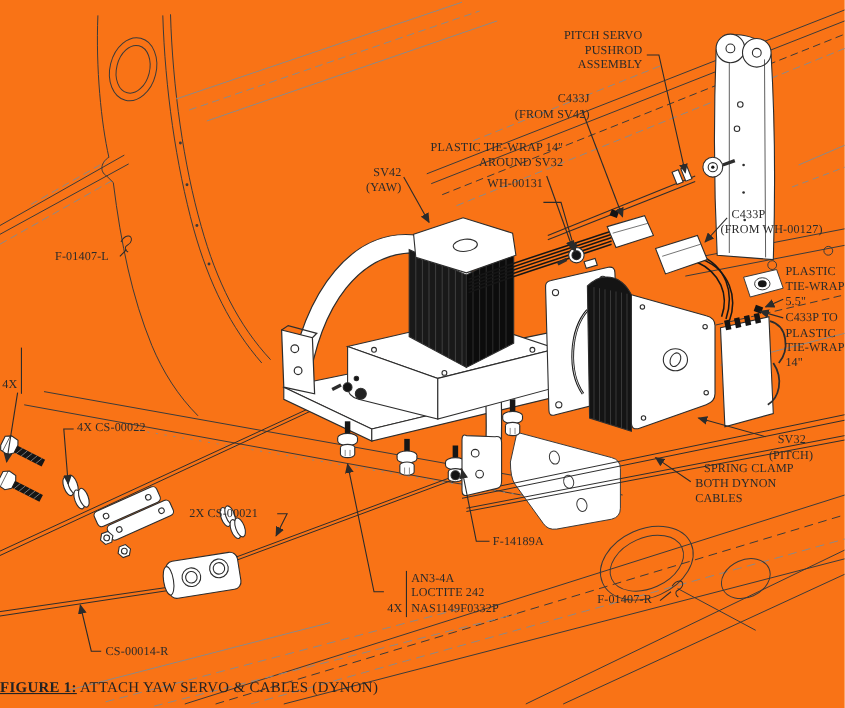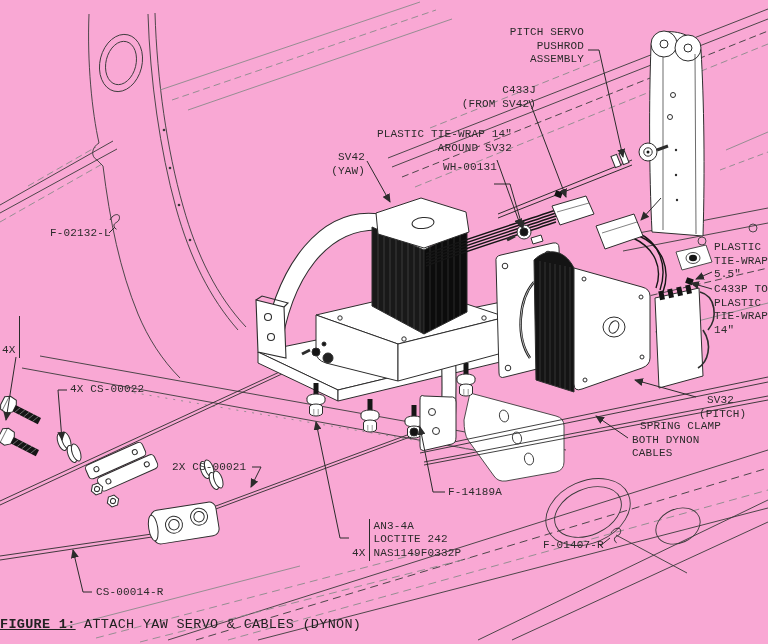--- a/index.html
+++ b/index.html
@@ -1,17 +1,17 @@
 <!DOCTYPE html>
 <html><head>
 <meta charset="utf-8">
 <style>
   html,body{margin:0;padding:0;background:#fff;}
-  #stage{position:relative;width:768px;height:644px;background:#f9a8d4;overflow:hidden;
-         font-family:Liberation Mono, monospace;}
+  #stage{position:relative;width:768px;height:644px;background:#f97316;overflow:hidden;
+         font-family:Liberation Serif, serif;}
   #stage svg{position:absolute;left:0;top:0;}
   .lbl{position:absolute;font-size:11px;line-height:13.5px;color:#2b2b2b;
        letter-spacing:.15px;white-space:nowrap;}
   .lbl span{display:block;}
   .r span{text-align:right;}
   .grp{display:flex;align-items:center;}
   .grp .mult{display:inline;margin-right:3px;margin-top:28px;}
   .grp .brk{width:0;border-left:1.3px solid #2b2b2b;align-self:stretch;margin-right:4px;}
   .ind1{padding-left:10px;}
   .ind2{padding-left:8px;}
@@ -333,33 +333,37 @@
   <span>PLASTIC TIE-WRAP 14"</span>
   <span>AROUND SV32</span>
 </div>
 <div class="lbl r" style="right:403px;top:151px;">
   <span>SV42</span>
   <span>(YAW)</span>
 </div>
 <div class="lbl" style="left:443px;top:161px;">
   <span>WH-00131</span>
 </div>
+<div class="lbl" style="left:655px;top:189px;">
+  <span class="ind1">C433P</span>
+  <span>(FROM WH-00127)</span>
+</div>
 <div class="lbl" style="left:714px;top:241px;">
   <span>PLASTIC</span>
   <span>TIE-WRAP</span>
   <span>5.5"</span>
 </div>
 <div class="lbl" style="left:714px;top:283px;">
   <span>C433P TO</span>
   <span>PLASTIC</span>
   <span>TIE-WRAP</span>
   <span>14"</span>
 </div>
 <div class="lbl" style="left:50px;top:227px;">
-  <span>F-02132-L</span>
+  <span>F-01407-L</span>
 </div>
 <div class="lbl grp" style="left:2px;top:316px;">
   <span class="mult">4X</span>
   <span class="brk"></span>
 </div>
 <div class="lbl" style="left:70px;top:383px;">
   <span>4X CS-00022</span>
 </div>
 <div class="lbl" style="left:172px;top:461px;">
   <span>2X CS-00021</span>

